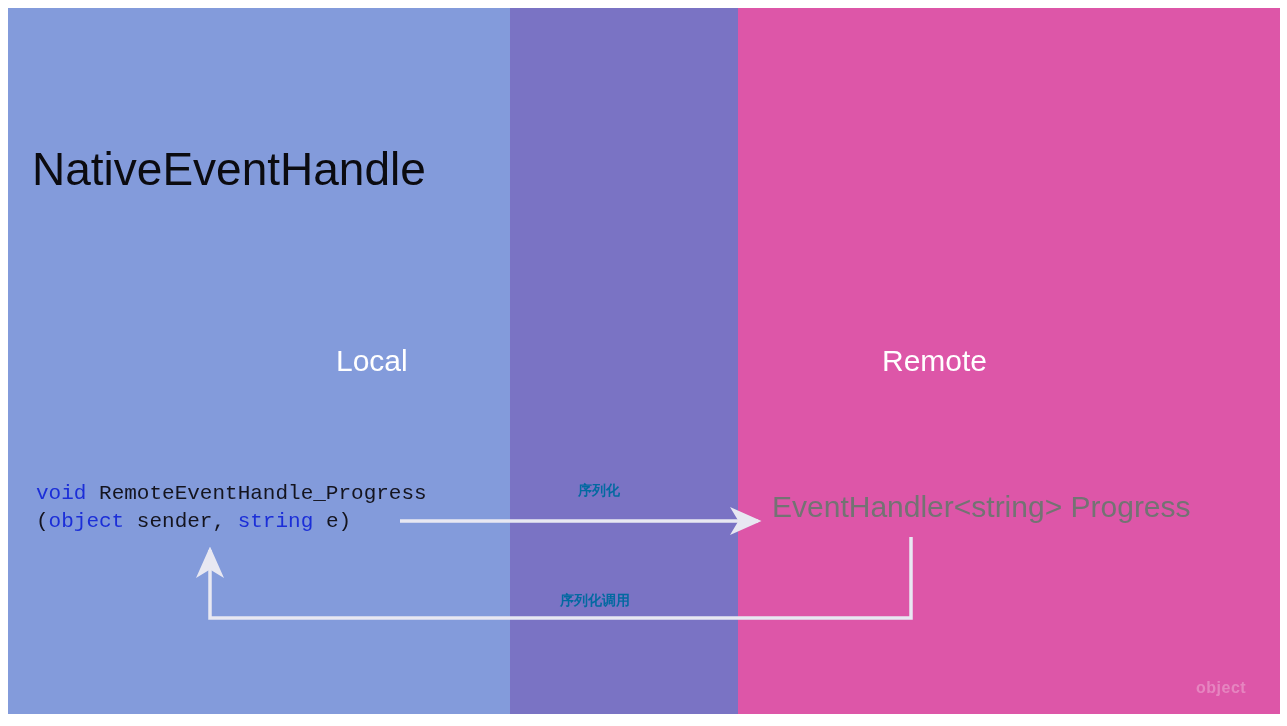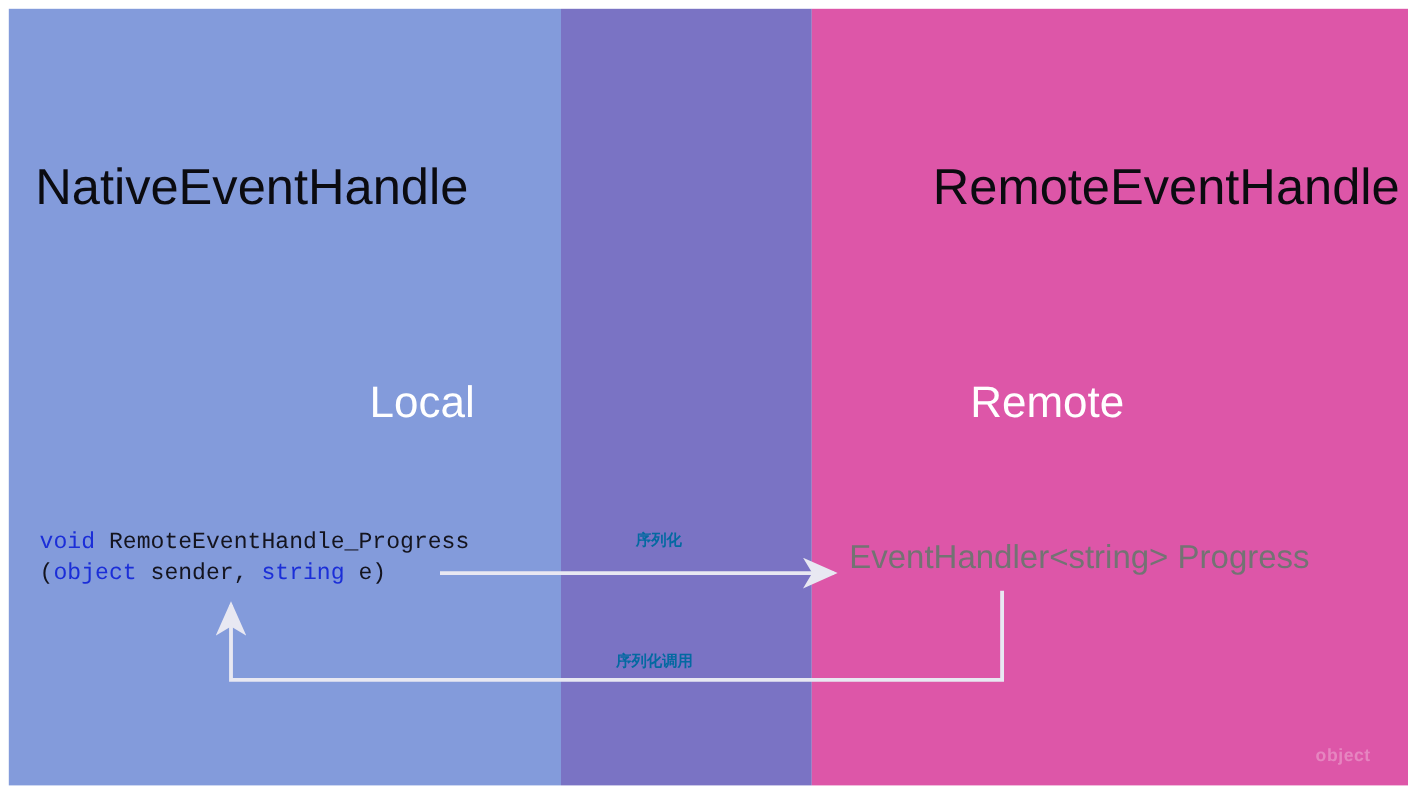--- a/index.html
+++ b/index.html
@@ -41,21 +41,21 @@
     letter-spacing: 0px;
     white-space: nowrap;
     line-height: 1;
   }
   #title-native { left: 32px;  top: 146px; }
   #title-remote { left: 848px; top: 146px; }
 
   
   .side-label {
     position: absolute;
-    font-size: 40px;
+    font-size: 30px;
     font-weight: 400;
     color: #ffffff;
     white-space: nowrap;
     line-height: 1;
   }
   #label-local  { left: 336px; top: 346px; }
   #label-remote { left: 882px; top: 346px; }
 
   
   #code-block {
@@ -120,21 +120,20 @@
 <body>
 
 <div id="stage">
 
   <div class="panel" id="panel-local"></div>
   <div class="panel" id="panel-bridge"></div>
   <div class="panel" id="panel-remote"></div>
 
   <div class="panel-title" id="title-native">NativeEventHandle</div>
 
-  <div class="panel-title" id="title-remote">RemoteEventHandle</div>
 
   <div class="side-label" id="label-local">Local</div>
 
   <div class="side-label" id="label-remote">Remote</div>
 
   <div id="code-block">
     <div><span class="kw">void</span><span> RemoteEventHandle_Progress</span></div>
     <div><span>(</span><span class="kw">object</span><span> sender, </span><span class="kw">string</span><span> e)</span></div>
   </div>
 

